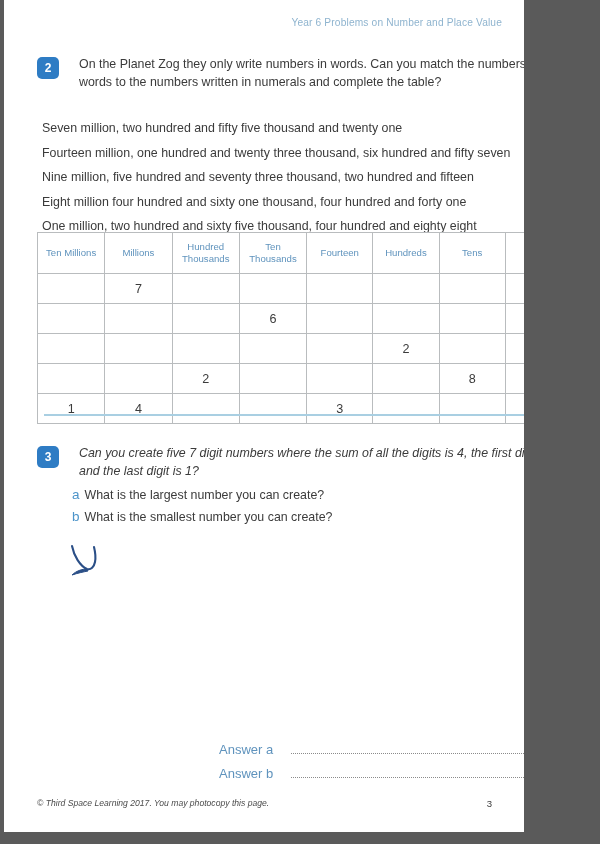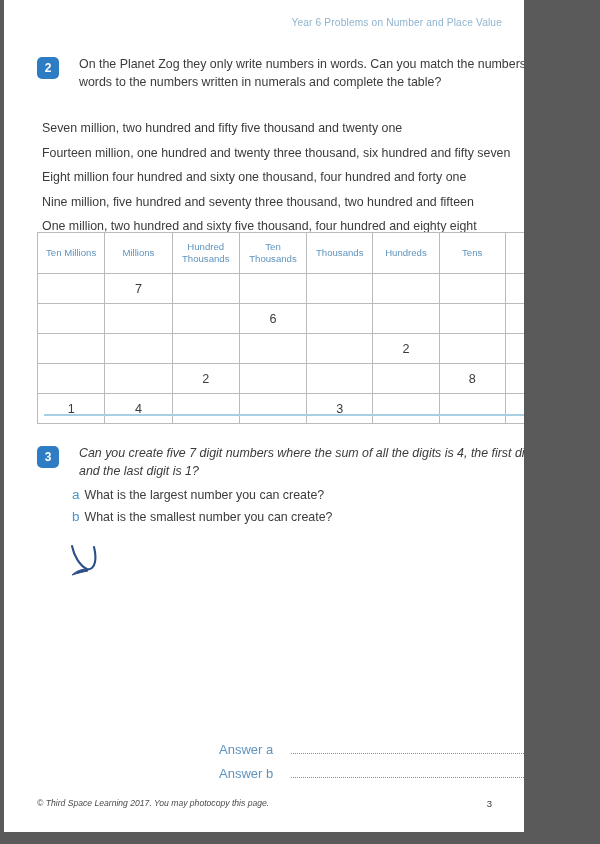--- a/index.html
+++ b/index.html
@@ -174,43 +174,43 @@
   <div class="runhead">Year 6 Problems on Number and Place Value</div>
 
   <div class="qblock" style="left:33px; top:57px; width:535px;">
     <div class="qnum">2</div>
     <div class="qtext" style="width:492px;">On the Planet Zog they only write numbers in words. Can you match the numbers in words to the numbers written in numerals and complete the table?</div>
   </div>
 
   <div class="wordlist">
     <div>Seven million, two hundred and fifty five thousand and twenty one</div>
     <div>Fourteen million, one hundred and twenty three thousand, six hundred and fifty seven</div>
+    <div>Nine million, five hundred and seventy three thousand, two hundred and fifteen</div>
     <div>Eight million four hundred and sixty one thousand, four hundred and forty one</div>
-    <div>Nine million, five hundred and seventy three thousand, two hundred and fifteen</div>
     <div>One million, two hundred and sixty five thousand, four hundred and eighty eight</div>
   </div>
 
   <table class="pvtable">
     <colgroup>
       <col style="width:12.6%">
         <col style="width:12.6%">
         <col style="width:12.6%">
         <col style="width:12.6%">
       <col style="width:12.4%">
         <col style="width:12.4%">
         <col style="width:12.4%">
         <col style="width:12.4%">
     </colgroup>
     <thead>
       <tr>
         <th>Ten Millions</th>
         <th>Millions</th>
         <th>Hundred Thousands</th>
         <th>Ten Thousands</th>
-        <th>Thousands</th>
+        <th>Fourteen</th>
         <th>Hundreds</th>
         <th>Tens</th>
         <th>Ones</th>
       </tr>
     </thead>
     <tbody>
       <tr>
         <td></td>
         <td>7</td>
         <td></td>

